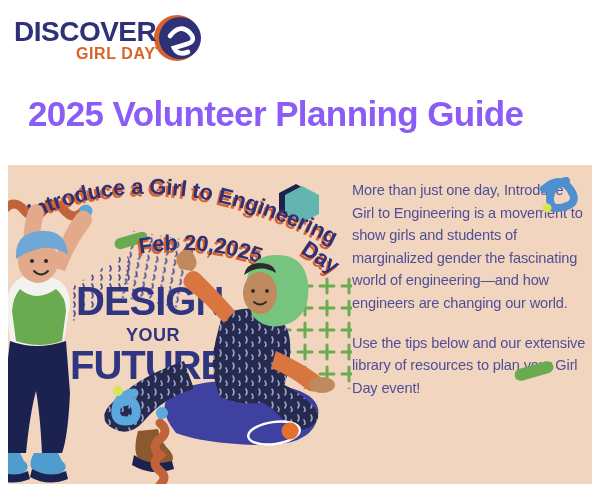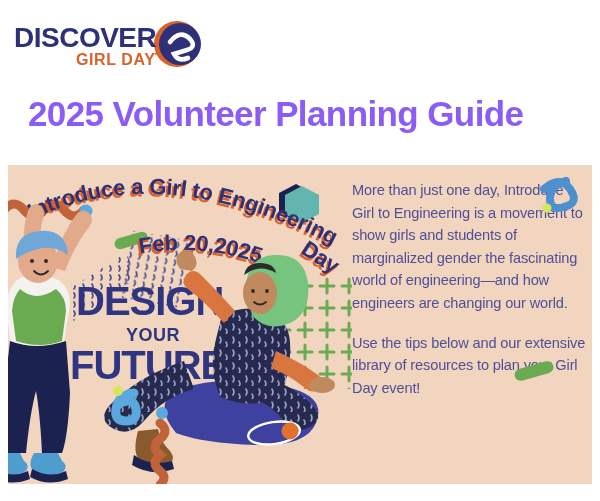--- a/index.html
+++ b/index.html
@@ -12,21 +12,21 @@
     height: 501px;
     overflow: hidden;
     font-family: "Liberation Sans", sans-serif;
     position: relative;
   }
 
   
   #logo-block {
     position: absolute;
     left: 14px;
-    top: 18px;
+    top: 12px;
     width: 190px;
     height: 52px;
   }
   #logo-svg { display: block; }
 
   
   #page-title {
     position: absolute;
     left: 28px;
     top: 93px;

